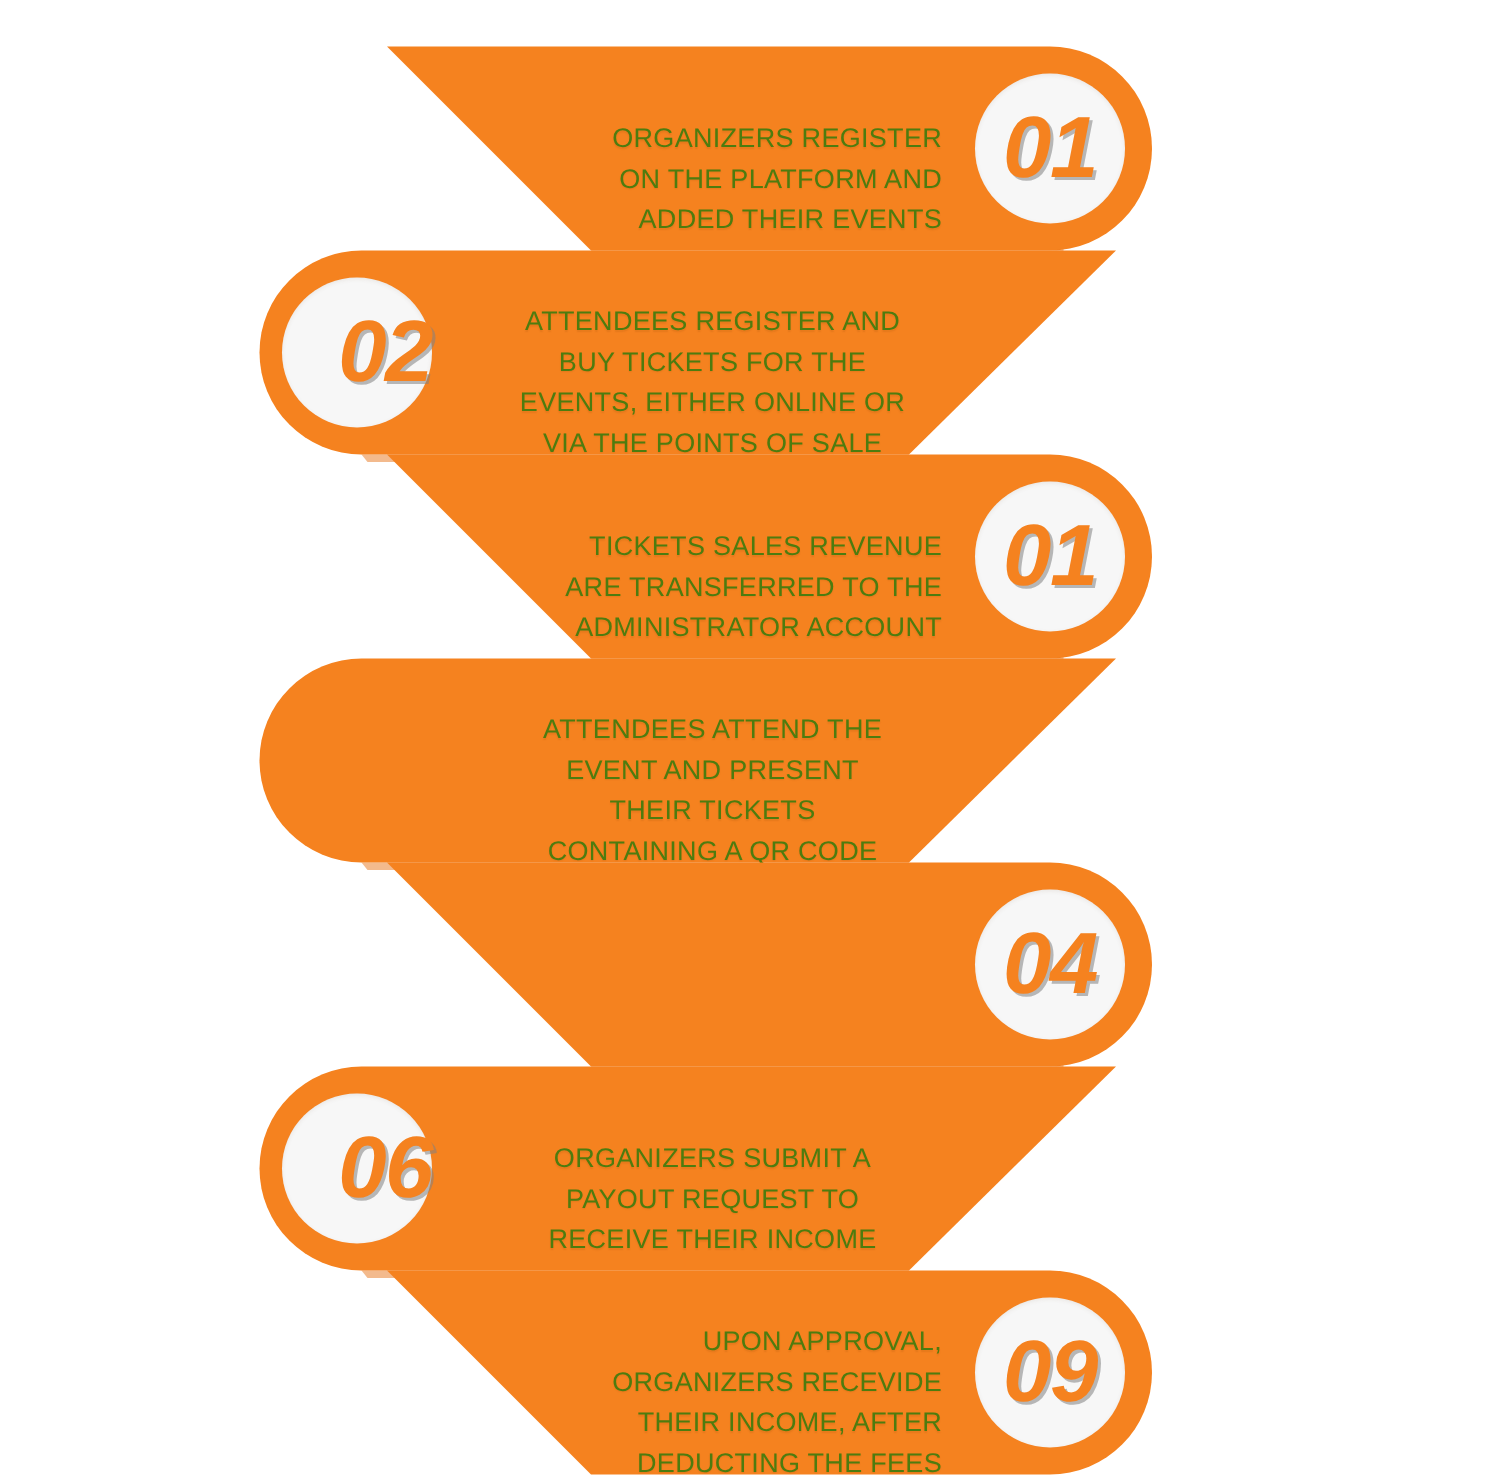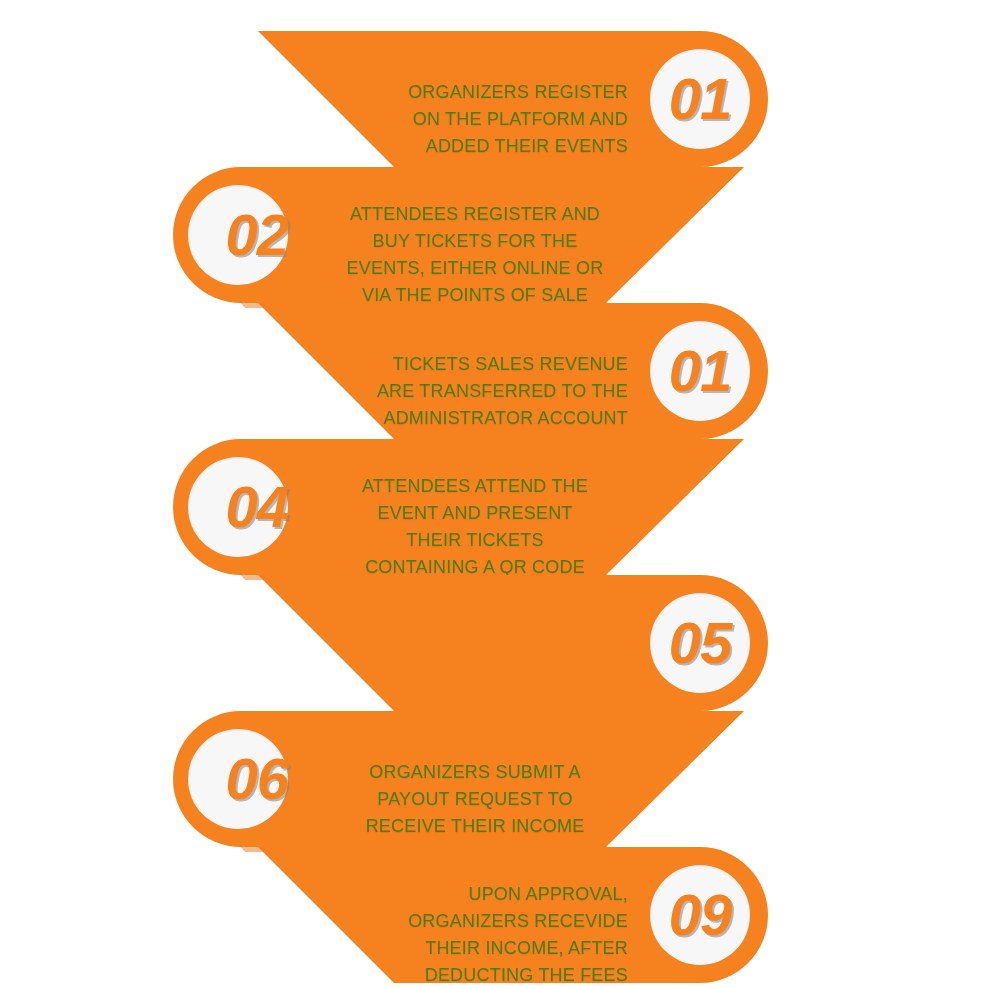--- a/index.html
+++ b/index.html
@@ -143,32 +143,29 @@
 
   <div class="step left-cap" style="top:439px;">
     <svg class="band-svg" viewBox="0 0 1000 150">
       <path d="M241 0 L744 0 L606 136 L241 136 A68 68 0 0 1 241 0 Z" fill="#F5821F"></path>
       <path d="M241 136 L606 136 L602 141 L245 141 Z" fill="#E8751B" opacity="0.5"></path>
     </svg>
     <div class="step-text">ATTENDEES ATTEND THE
 EVENT AND PRESENT
 THEIR TICKETS
 CONTAINING A QR CODE</div>
-    <div class="num-circle">
-      <span class="num">04</span>
-    </div>
   </div>
 
   <div class="step right-cap" style="top:575px;">
     <svg class="band-svg" viewBox="0 0 1000 150">
       <path d="M258 0 L700 0 A68 68 0 0 1 700 136 L394 136 Z" fill="#F5821F"></path>
       <path d="M394 136 L700 136 A68 68 0 0 0 709 135 L709 140 L400 140 Z" fill="#E8751B" opacity="0.5"></path>
     </svg>
     <div class="num-circle">
-      <span class="num">05</span>
+      <span class="num">04</span>
     </div>
   </div>
 
   <div class="step left-cap" style="top:711px;padding-left:44px;">
     <svg class="band-svg" viewBox="0 0 1000 150">
       <path d="M241 0 L744 0 L606 136 L241 136 A68 68 0 0 1 241 0 Z" fill="#F5821F"></path>
       <path d="M241 136 L606 136 L602 141 L245 141 Z" fill="#E8751B" opacity="0.5"></path>
     </svg>
     <div class="step-text">ORGANIZERS SUBMIT A
 PAYOUT REQUEST TO

